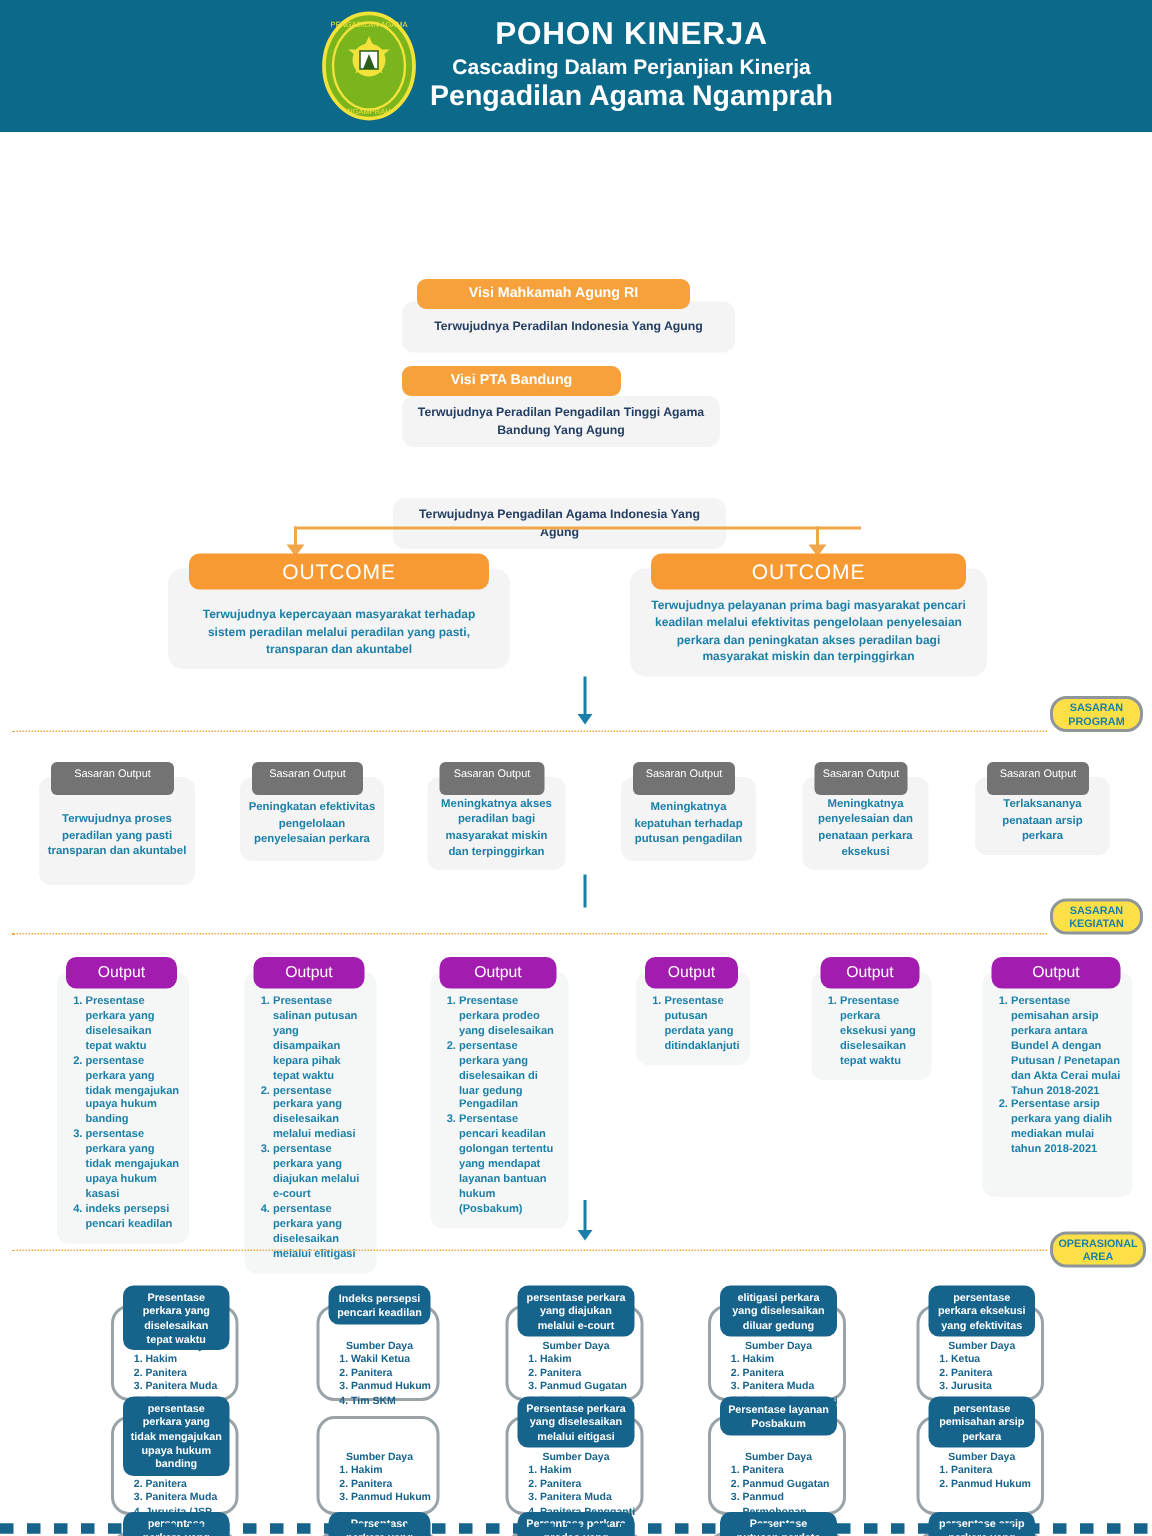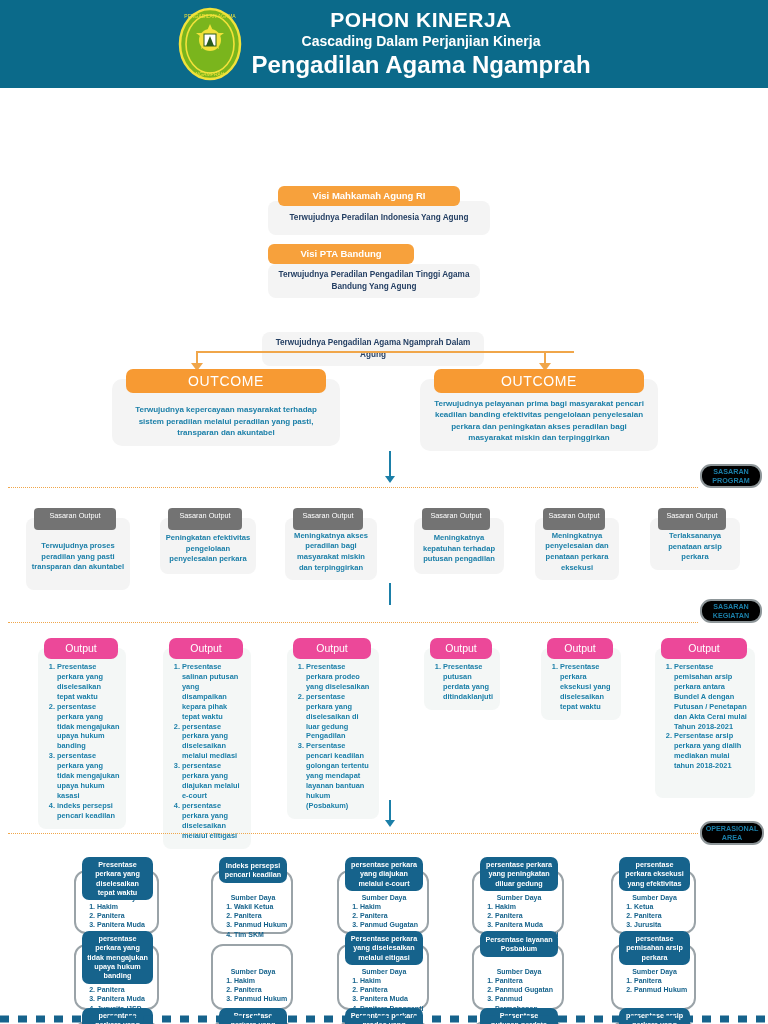--- a/index.html
+++ b/index.html
@@ -18,21 +18,21 @@
     display: flex;
     align-items: center;
     justify-content: center;
     gap: 8px;
     position: relative;
   }
   .logo-wrap { width: 66px; height: 76px; flex: 0 0 auto; }
   .header-titles { text-align: center; color: #ffffff; }
   .h-line1 { font-size: 21px; font-weight: bold; letter-spacing: .5px; line-height: 1.18; }
   .h-line2 { font-size: 14px; font-weight: bold; line-height: 1.22; }
-  .h-line3 { font-size: 24px; font-weight: bold; line-height: 1.22; }
+  .h-line3 { font-size: 19px; font-weight: bold; line-height: 1.22; }
 
   
   .stage { position: relative; width: 768px; height: 936px; }
   .abs { position: absolute; }
 
   
   .vision-body {
     background: #f4f4f4; border-radius: 8px;
     color: #243f63; font-size: 8.2px; font-weight: bold;
     text-align: center; line-height: 1.35;
@@ -75,21 +75,21 @@
 
   
   .out-body {
     background: #f4f7f6; border-radius: 8px;
     color: #1b7fa8; font-size: 7.4px; font-weight: bold;
     line-height: 1.34; padding: 14px 6px 8px 8px;
   }
   .out-body ol { margin: 0; padding-left: 11px; }
   .out-body li { margin-bottom: 0px; }
   .out-head {
-    background: #ec4899; border-radius: 7px;
+    background: #a21caf; border-radius: 7px;
     color: #fff; font-size: 10.5px; text-align: center;
     line-height: 21px; height: 21px;
   }
 
   
   .op-card {
     border: 2.2px solid #9aa3a8; border-radius: 12px;
     background: #ffffff;
   }
   .op-head {
@@ -102,21 +102,21 @@
   .op-sumber {
     color: #16638c; font-size: 7px; font-weight: bold;
     text-align: center; margin-bottom: 1px;
   }
   .op-list { color: #16638c; font-size: 7px; font-weight: bold; line-height: 1.32; padding-left: 18px; margin: 0; }
   .op-list li { margin: 0; }
 
   
   .side-label {
     border: 2.5px solid #8e9699; border-radius: 11px;
-    background: #000000; color: #1b7fa8;
+    background: #fde047; color: #1b7fa8;
     font-size: 7.2px; font-weight: bold; text-align: center;
     line-height: 1.28;
     display: flex; align-items: center; justify-content: center;
   }
 
   
   .vline { background: #1b7fa8; width: 1.6px; }
   .oline { background: #f0a64a; }
   .dotline { border-top: 1.6px dotted #f0a64a; height: 0; }
   .arrow-dn {
@@ -164,36 +164,36 @@
     <div class="vision-body" style="position:absolute; left:0; top:8px; width:222px; height:34px;">Terwujudnya Peradilan Indonesia Yang Agung</div>
     <div class="vision-head" style="position:absolute; left:10px; top:-7px; width:182px;">Visi Mahkamah Agung RI</div>
   </div>
 
   <div class="abs" style="left:268px; top:168px; width:212px; height:42px;">
     <div class="vision-body" style="position:absolute; left:0; top:8px; width:212px; height:34px;">Terwujudnya Peradilan Pengadilan Tinggi Agama Bandung Yang Agung</div>
     <div class="vision-head" style="position:absolute; left:0px; top:-12px; width:146px;">Visi PTA Bandung</div>
   </div>
 
   <div class="abs" style="left:262px; top:236px; width:222px; height:42px;">
-    <div class="vision-body" style="position:absolute; left:0; top:8px; width:222px; height:34px;">Terwujudnya Pengadilan Agama Ngamprah Dalam Agung</div>
+    <div class="vision-body" style="position:absolute; left:0; top:8px; width:222px; height:34px;">Terwujudnya Pengadilan Agama Indonesia Yang Agung</div>
   </div>
 
   <div class="abs oline" style="left:196px; top:263px; width:378px; height:2px;"></div>
   <div class="abs oline" style="left:196px; top:263px; width:2px; height:14px;"></div>
   <div class="abs oline" style="left:544px; top:263px; width:2px; height:14px;"></div>
   <div class="abs arrow-dn-o" style="left:191px; top:275px;"></div>
   <div class="abs arrow-dn-o" style="left:539px; top:275px;"></div>
 
   <div class="abs" style="left:112px; top:283px; width:228px; height:75px;">
     <div class="outcome-body" style="position:absolute; left:0; top:8px; width:228px; height:67px;">Terwujudnya kepercayaan masyarakat terhadap sistem peradilan melalui peradilan yang pasti, transparan dan akuntabel</div>
     <div class="outcome-head" style="position:absolute; left:14px; top:-2px; width:200px;">OUTCOME</div>
   </div>
 
   <div class="abs" style="left:420px; top:283px; width:238px; height:80px;">
-    <div class="outcome-body" style="position:absolute; left:0; top:8px; width:238px; height:72px;">Terwujudnya pelayanan prima bagi masyarakat pencari keadilan banding efektivitas pengelolaan penyelesaian perkara dan peningkatan akses peradilan bagi masyarakat miskin dan terpinggirkan</div>
+    <div class="outcome-body" style="position:absolute; left:0; top:8px; width:238px; height:72px;">Terwujudnya pelayanan prima bagi masyarakat pencari keadilan melalui efektivitas pengelolaan penyelesaian perkara dan peningkatan akses peradilan bagi masyarakat miskin dan terpinggirkan</div>
     <div class="outcome-head" style="position:absolute; left:14px; top:-2px; width:210px;">OUTCOME</div>
   </div>
 
   <div class="abs vline" style="left:389px; top:363px; height:27px;"></div>
   <div class="abs arrow-dn" style="left:385px; top:388px;"></div>
 
   <div class="abs dotline" style="left:8px; top:399px; width:690px;"></div>
   <div class="abs side-label" style="left:700px; top:376px; width:62px; height:24px;">
     <span>SASARAN PROGRAM</span>
   </div>
@@ -344,21 +344,21 @@
           <div class="op-sumber">Sumber Daya</div>
           <ol class="op-list">
             <li>Hakim</li>
             <li>Panitera</li>
             <li>Panitera Muda</li>
             <li>Panitera Pengganti</li>
             <li>Jurusita / JSP</li>
           </ol>
         </div>
       </div>
-      <div class="abs op-head" style="left: 480px; top: 13px; width: 78px; min-height: 26px;">persentase perkara yang peningkatan diluar gedung</div>
+      <div class="abs op-head" style="left: 480px; top: 13px; width: 78px; min-height: 26px;">elitigasi perkara yang diselesaikan diluar gedung</div>
       <div class="abs op-card" style="left: 611px; top: 26px; width: 85px; height: 64px;">
         <div style="position: absolute; left: 3px; top: 22px; width: 77px;">
           <div class="op-sumber">Sumber Daya</div>
           <ol class="op-list">
             <li>Ketua</li>
             <li>Panitera</li>
             <li>Jurusita</li>
           </ol>
         </div>
       </div>

